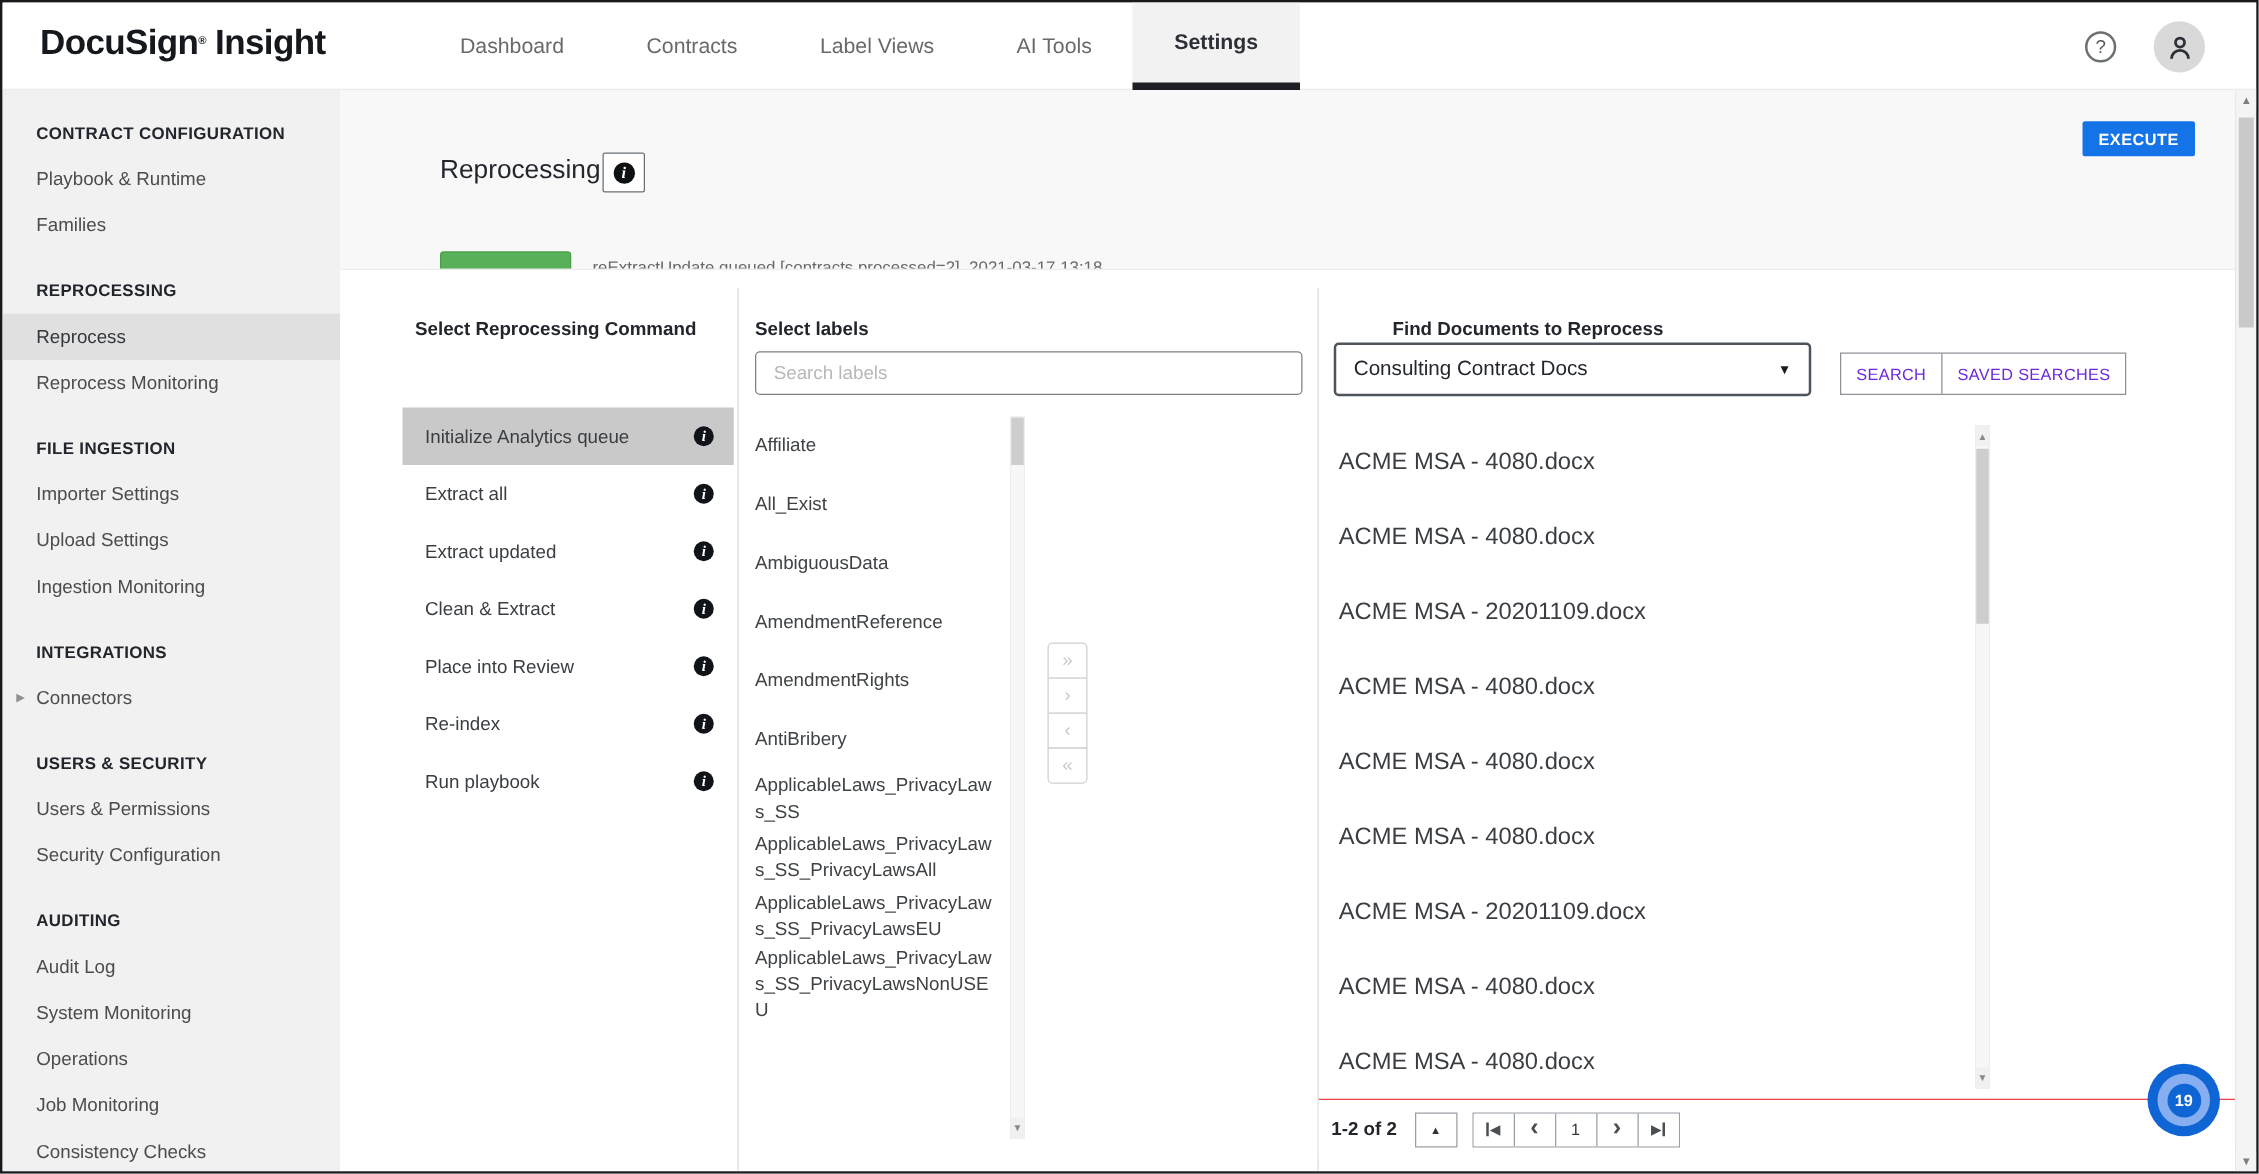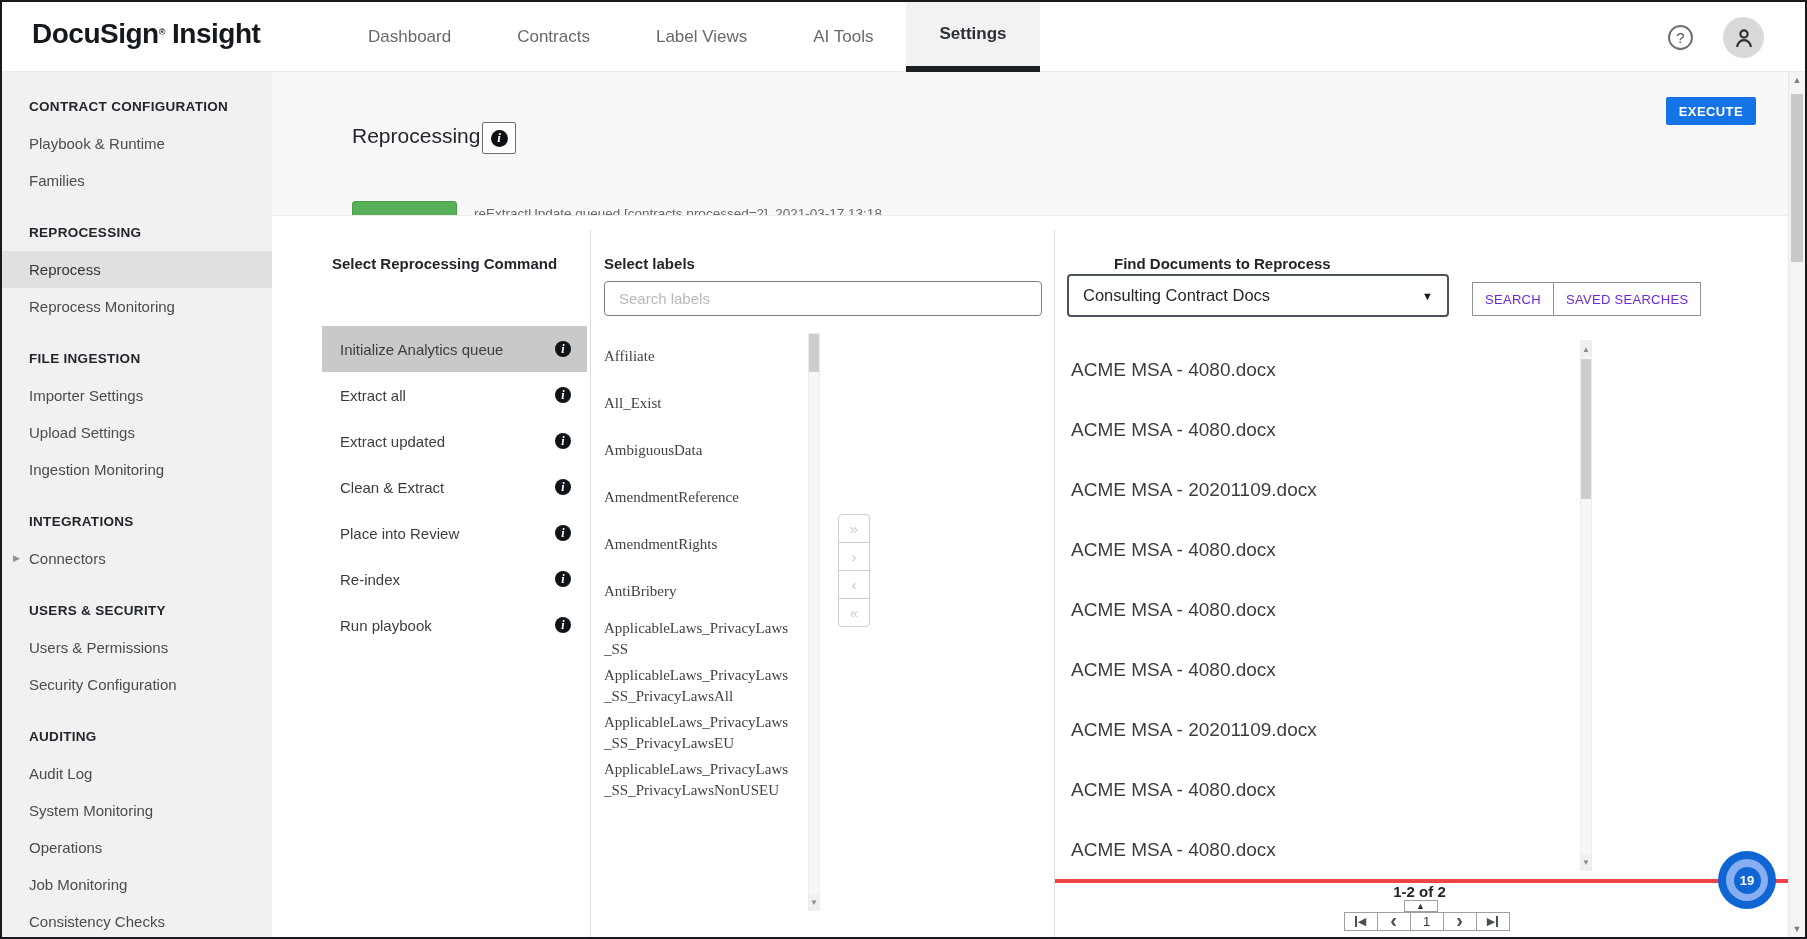--- a/index.html
+++ b/index.html
@@ -69,21 +69,21 @@
               font-family:"Liberation Serif",serif; font-style:italic; font-weight:bold;
               font-size:12px; display:flex; align-items:center; justify-content:center;
               flex:0 0 auto; cursor:pointer; }
 
   
   .search-input { position:absolute; left:332px; top:65px; width:438px; height:35px;
                   border:1.5px solid #7f7f7f; border-radius:4px; box-sizing:border-box;
                   padding:15px 14px; font-size:15px; color:#333; font-family:"Liberation Sans",sans-serif;
                   background:#fff; outline:none; }
   .search-input::placeholder { color:#b8b8b8; }
-  .label-list { position:absolute; left:332px; top:117px; width:200px;font-family:Liberation Serif, serif; }
+  .label-list { position:absolute; left:332px; top:117px; width:200px; }
   .label-item { min-height:47px; width:190px; display:flex; align-items:center;
                 font-size:15px; line-height:21px; color:#3f4346; word-break:break-all; cursor:pointer; }
   .label-sb { position:absolute; left:536px; top:117px; width:12px; height:578px;
               background:#f7f7f7; border:1px solid #ededed; box-sizing:border-box; cursor:pointer; }
   .label-sb .thumb { position:absolute; left:0; right:0; top:0; height:38px; background:#cdcdcd; }
   .sb-arrow { position:absolute; left:0; right:0; height:16px; display:flex; align-items:center;
               justify-content:center; font-size:8px; color:#8a8a8a; background:#f0f0f0; cursor:pointer; }
   .sb-arrow.bottom { bottom:0; } .sb-arrow.top { top:0; }
 
   
@@ -107,22 +107,22 @@
   .doc-actions .act + .act { border-left:1px solid #8d9299; }
   .doc-list { position:absolute; left:795px; top:124px; width:500px; }
   .doc-row { height:60px; display:flex; align-items:center; padding-left:4px;
              font-size:19px; color:#3a3e42; cursor:pointer; }
   .doc-sb { position:absolute; left:1308px; top:124px; width:12px; height:531px;
             background:#f7f7f7; border:1px solid #ededed; box-sizing:border-box; cursor:pointer; }
   .doc-sb .thumb { position:absolute; left:0; right:0; top:18px; height:140px; background:#cdcdcd; }
 
   
   .pagination { position:absolute; left:783px; right:0; top:663px; height:48px;
-                border-top:4px solid #ef4444; display:flex; align-items:center; padding-left:10px;
-                box-sizing:border-box; background:#fff;flex-direction:column; }
+                border-top:1px solid #ef4444; display:flex; align-items:center; padding-left:10px;
+                box-sizing:border-box; background:#fff; }
   .range-text { font-size:15px; font-weight:bold; color:#22262c; margin-right:14px; }
   .pg-up { width:34px; height:28px; border:1px solid #9aa0a6; background:#fff; margin-right:12px;
            display:flex; align-items:center; justify-content:center; font-size:9px; color:#2f3337;
            cursor:pointer; box-sizing:border-box; }
   .pg-group { display:flex; height:28px; border:1px solid #9aa0a6; box-sizing:border-box; }
   .pg-btn { width:32px; display:flex; align-items:center; justify-content:center; gap:1px;
             background:#fff; cursor:pointer; }
   .pg-btn + .pg-btn { border-left:1px solid #9aa0a6; }
   .pg-btn .chev { font-size:20px; font-weight:bold; color:#4a4f54; line-height:1; margin-top:-3px; }
   .pg-btn .tri { font-size:11px; color:#4a4f54; }

